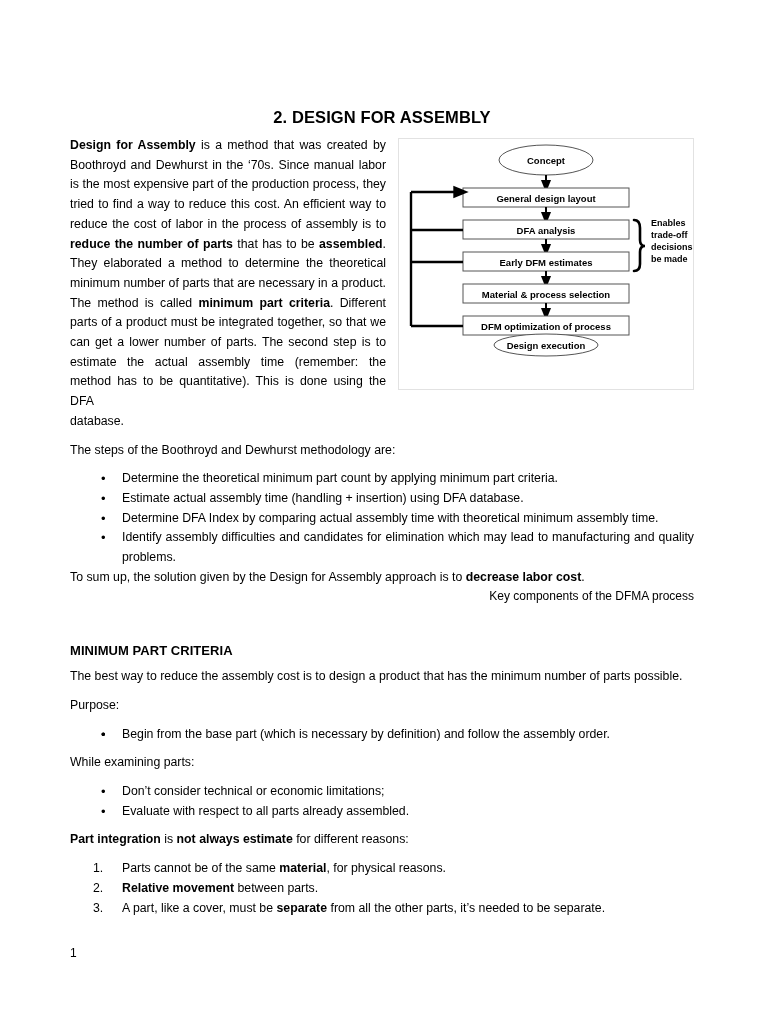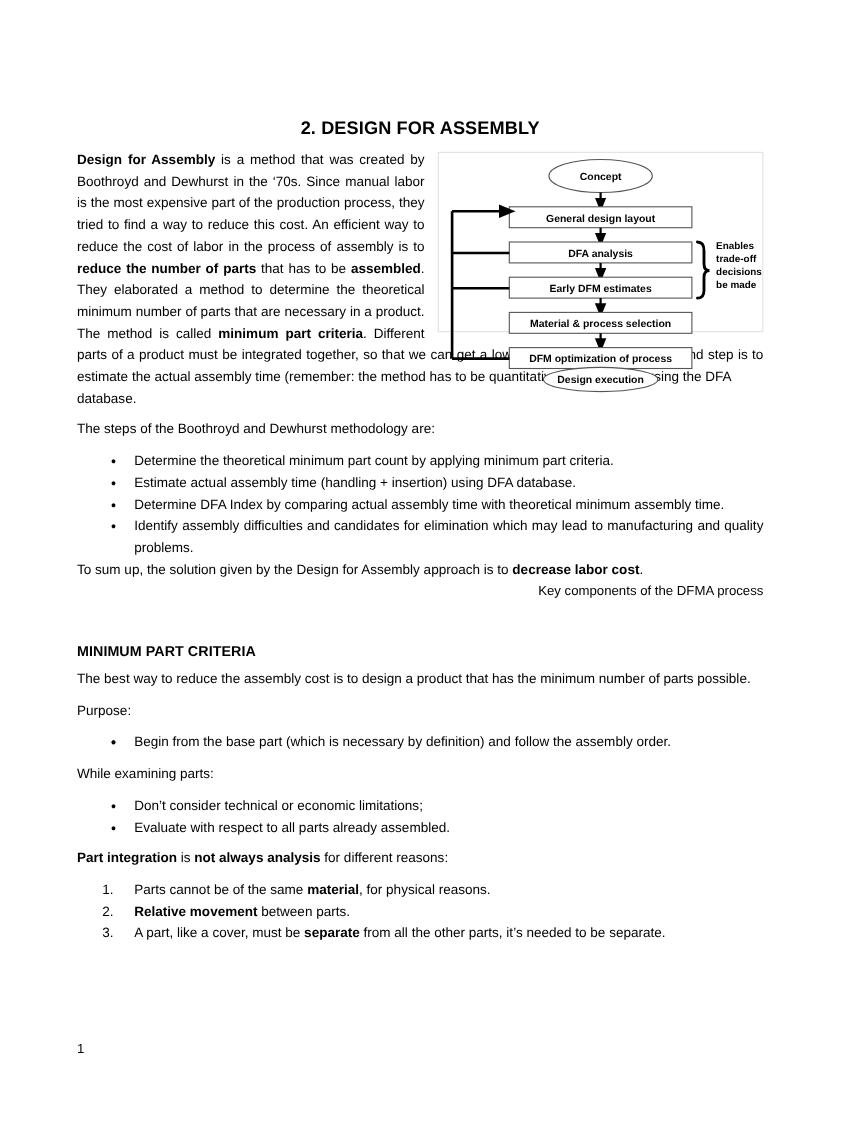--- a/index.html
+++ b/index.html
@@ -65,21 +65,21 @@
   b { font-weight: bold; }
 
   .gap-s { height: 9px; }
   .gap-m { height: 14px; }
   .gap-l { height: 22px; }
 
   
   .figure {
     float: right;
     width: 296px;
-    height: 164px;
+    height: 252px;
     margin-left: 12px;
     margin-top: 2px;
     position: relative;
     border: 1px solid #e2e2e2;
     box-sizing: border-box;
     background: #ffffff;
   }
   .clear { clear: both; }
 
   
@@ -259,21 +259,21 @@
 
     <div class="gap-s"></div>
 
     <ul class="bullets">
       <li class="left"><span class="marker">•</span><span>Don’t consider technical or economic limitations;</span></li>
       <li class="left"><span class="marker">•</span><span>Evaluate with respect to all parts already assembled.</span></li>
     </ul>
 
     <div class="gap-s"></div>
 
-    <p class="body left"><b>Part integration</b><span> is </span><b>not always analysis</b><span> for different reasons:</span></p>
+    <p class="body left"><b>Part integration</b><span> is </span><b>not always estimate</b><span> for different reasons:</span></p>
 
     <div class="gap-s"></div>
 
     <ol class="nums">
       <li class="left"><span class="marker">1.</span><span>Parts cannot be of the same </span><b>material</b><span>, for physical reasons.</span></li>
       <li class="left"><span class="marker">2.</span><span></span><b>Relative movement</b><span> between parts.</span></li>
       <li class="left"><span class="marker">3.</span><span>A part, like a cover, must be </span><b>separate</b><span> from all the other parts, it’s needed to be separate.</span></li>
     </ol>
 
     <div class="gap-s"></div>

